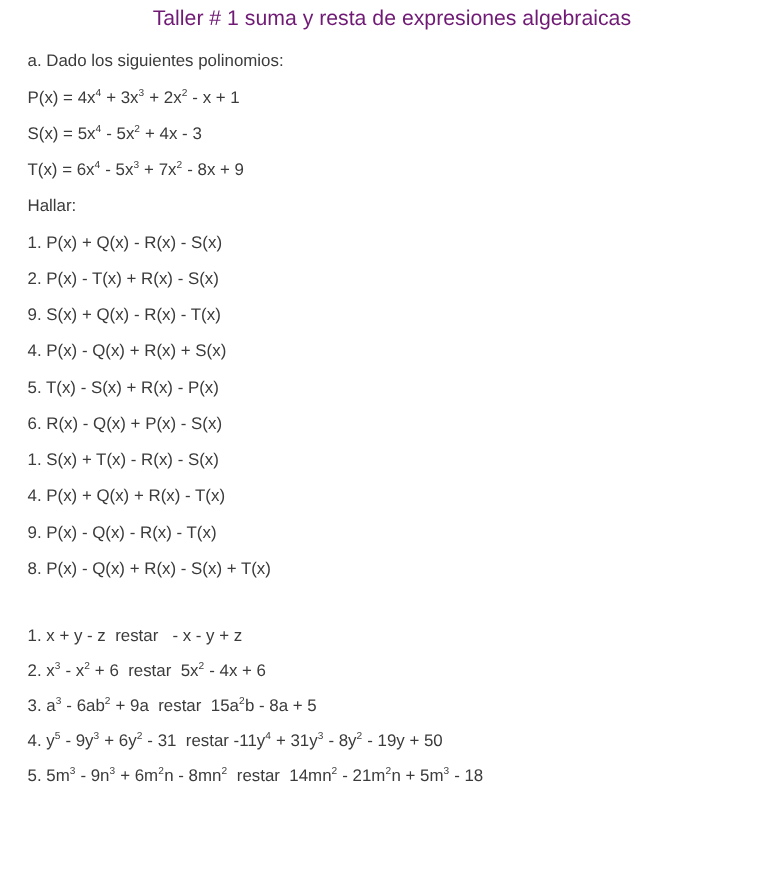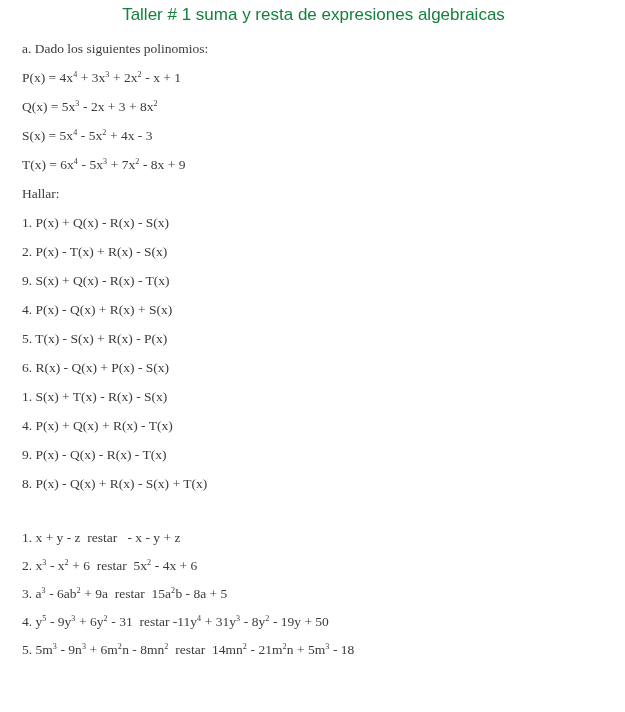--- a/index.html
+++ b/index.html
@@ -16,29 +16,28 @@
     -webkit-font-smoothing: antialiased;
   }
   .page {
     padding: 4px 20px 0 22px;
   }
   .title {
     text-align: center;
     font-size: 17px;
     line-height: 21px;
     margin: 0 0 9px 0;
-    color: #15803d;
+    color: #701a75;
     font-weight: 400;
   }
   .line {
     font-size: 13.5px;
     line-height: 29px;
     white-space: pre-wrap;
     color: #3b3b3b;
-    font-family: Liberation Serif, serif;
   }
   .sec-b .line {
     line-height: 28px;
   }
   .spacer {
     height: 26px;
   }
   sup {
     font-size: 0.6em;
     line-height: 0;
@@ -50,21 +49,20 @@
 <body>
 
 <div class="page">
 
   <h1 class="title">Taller # 1 suma y resta de expresiones algebraicas</h1>
 
   <div class="sec-a">
     <div class="line">a. Dado los siguientes polinomios:</div>
 
     <div class="line">P(x) = 4x<sup>4</sup> + 3x<sup>3</sup> + 2x<sup>2</sup> - x + 1</div>
-    <div class="line">Q(x) = 5x<sup>3</sup> - 2x + 3 + 8x<sup>2</sup></div>
     <div class="line">S(x) = 5x<sup>4</sup> - 5x<sup>2</sup> + 4x - 3</div>
     <div class="line">T(x) = 6x<sup>4</sup> - 5x<sup>3</sup> + 7x<sup>2</sup> - 8x + 9</div>
 
     <div class="line">Hallar:</div>
 
     <div class="line">1. P(x) + Q(x) - R(x) - S(x)</div>
     <div class="line">2. P(x) - T(x) + R(x) - S(x)</div>
     <div class="line">9. S(x) + Q(x) - R(x) - T(x)</div>
     <div class="line">4. P(x) - Q(x) + R(x) + S(x)</div>
     <div class="line">5. T(x) - S(x) + R(x) - P(x)</div>

